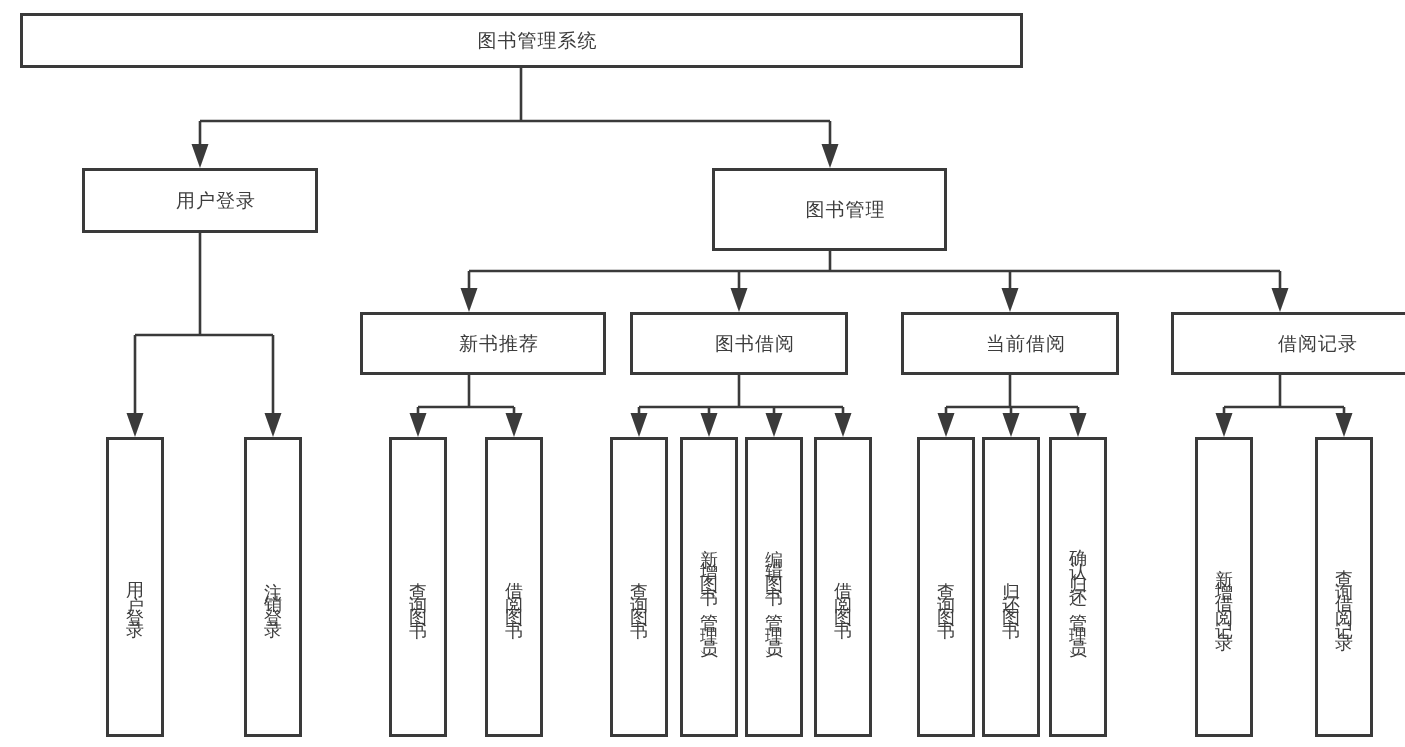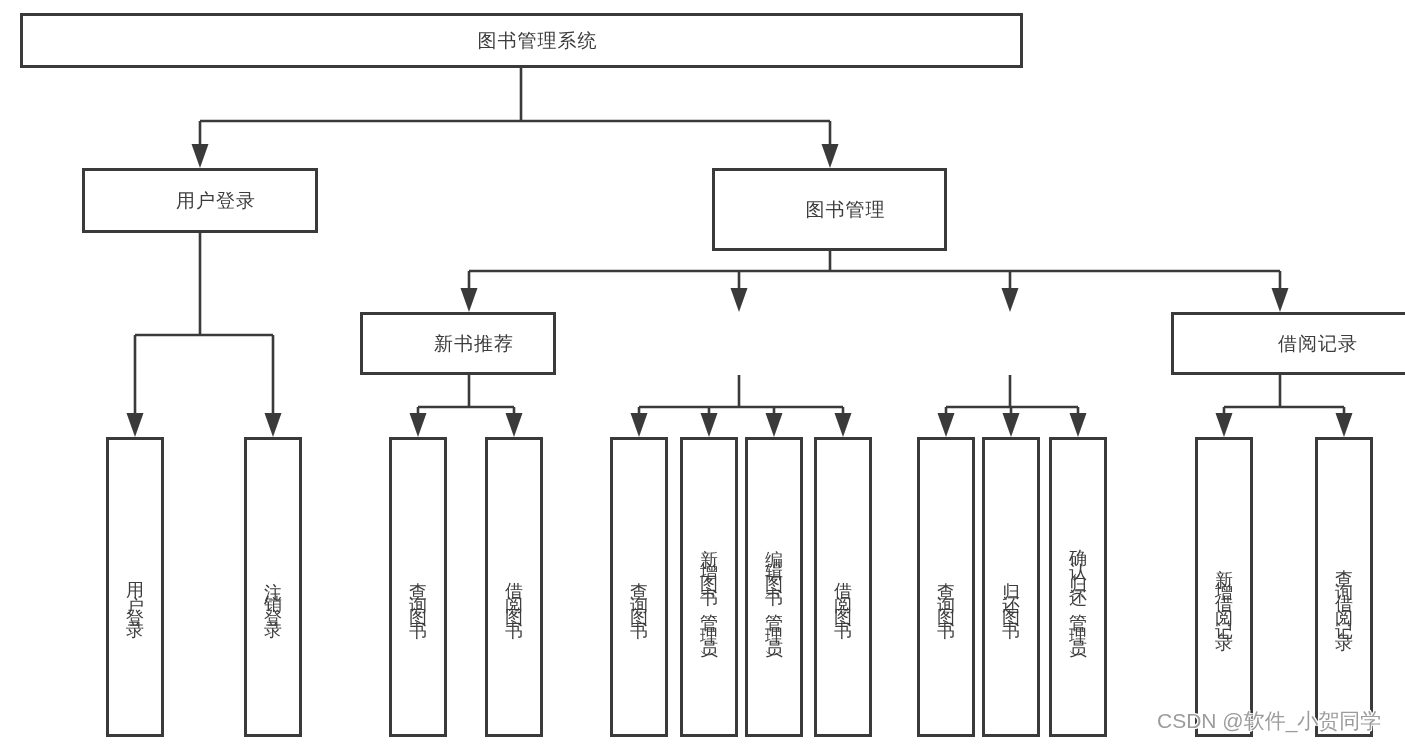--- a/index.html
+++ b/index.html
@@ -142,22 +142,28 @@
     <span>图书管理系统</span>
   </div>
 
   <div class="hbox" style="left:82px;top:168px;width:236px;height:65px">
     <span>用户登录</span>
   </div>
   <div class="hbox" style="left:712px;top:168px;width:235px;height:83px">
     <span>图书管理</span>
   </div>
 
-  <div class="hbox" style="left:360px;top:312px;width:196px;height:63px">
+  <div class="hbox" style="left:360px;top:312px;width:246px;height:63px">
     <span>新书推荐</span>
+  </div>
+  <div class="hbox" style="left:630px;top:312px;width:218px;height:63px">
+    <span>图书借阅</span>
+  </div>
+  <div class="hbox" style="left:901px;top:312px;width:218px;height:63px">
+    <span>当前借阅</span>
   </div>
   <div class="hbox" style="left:1171px;top:312px;width:262px;height:63px">
     <span>借阅记录</span>
   </div>
 
   <div class="leaf" style="left:106px">
     <span>用户登录</span>
   </div>
   <div class="leaf" style="left:244px">
     <span>注销登录</span>
@@ -193,15 +199,14 @@
     <span>确认归还（管理员）</span>
   </div>
 
   <div class="leaf" style="left:1195px">
     <span>新增借阅记录</span>
   </div>
   <div class="leaf" style="left:1315px">
     <span>查询借阅记录</span>
   </div>
 
-  <div class="watermark">CSDN @软件_小贺同学</div>
 
 </div>
 
 </body></html>

